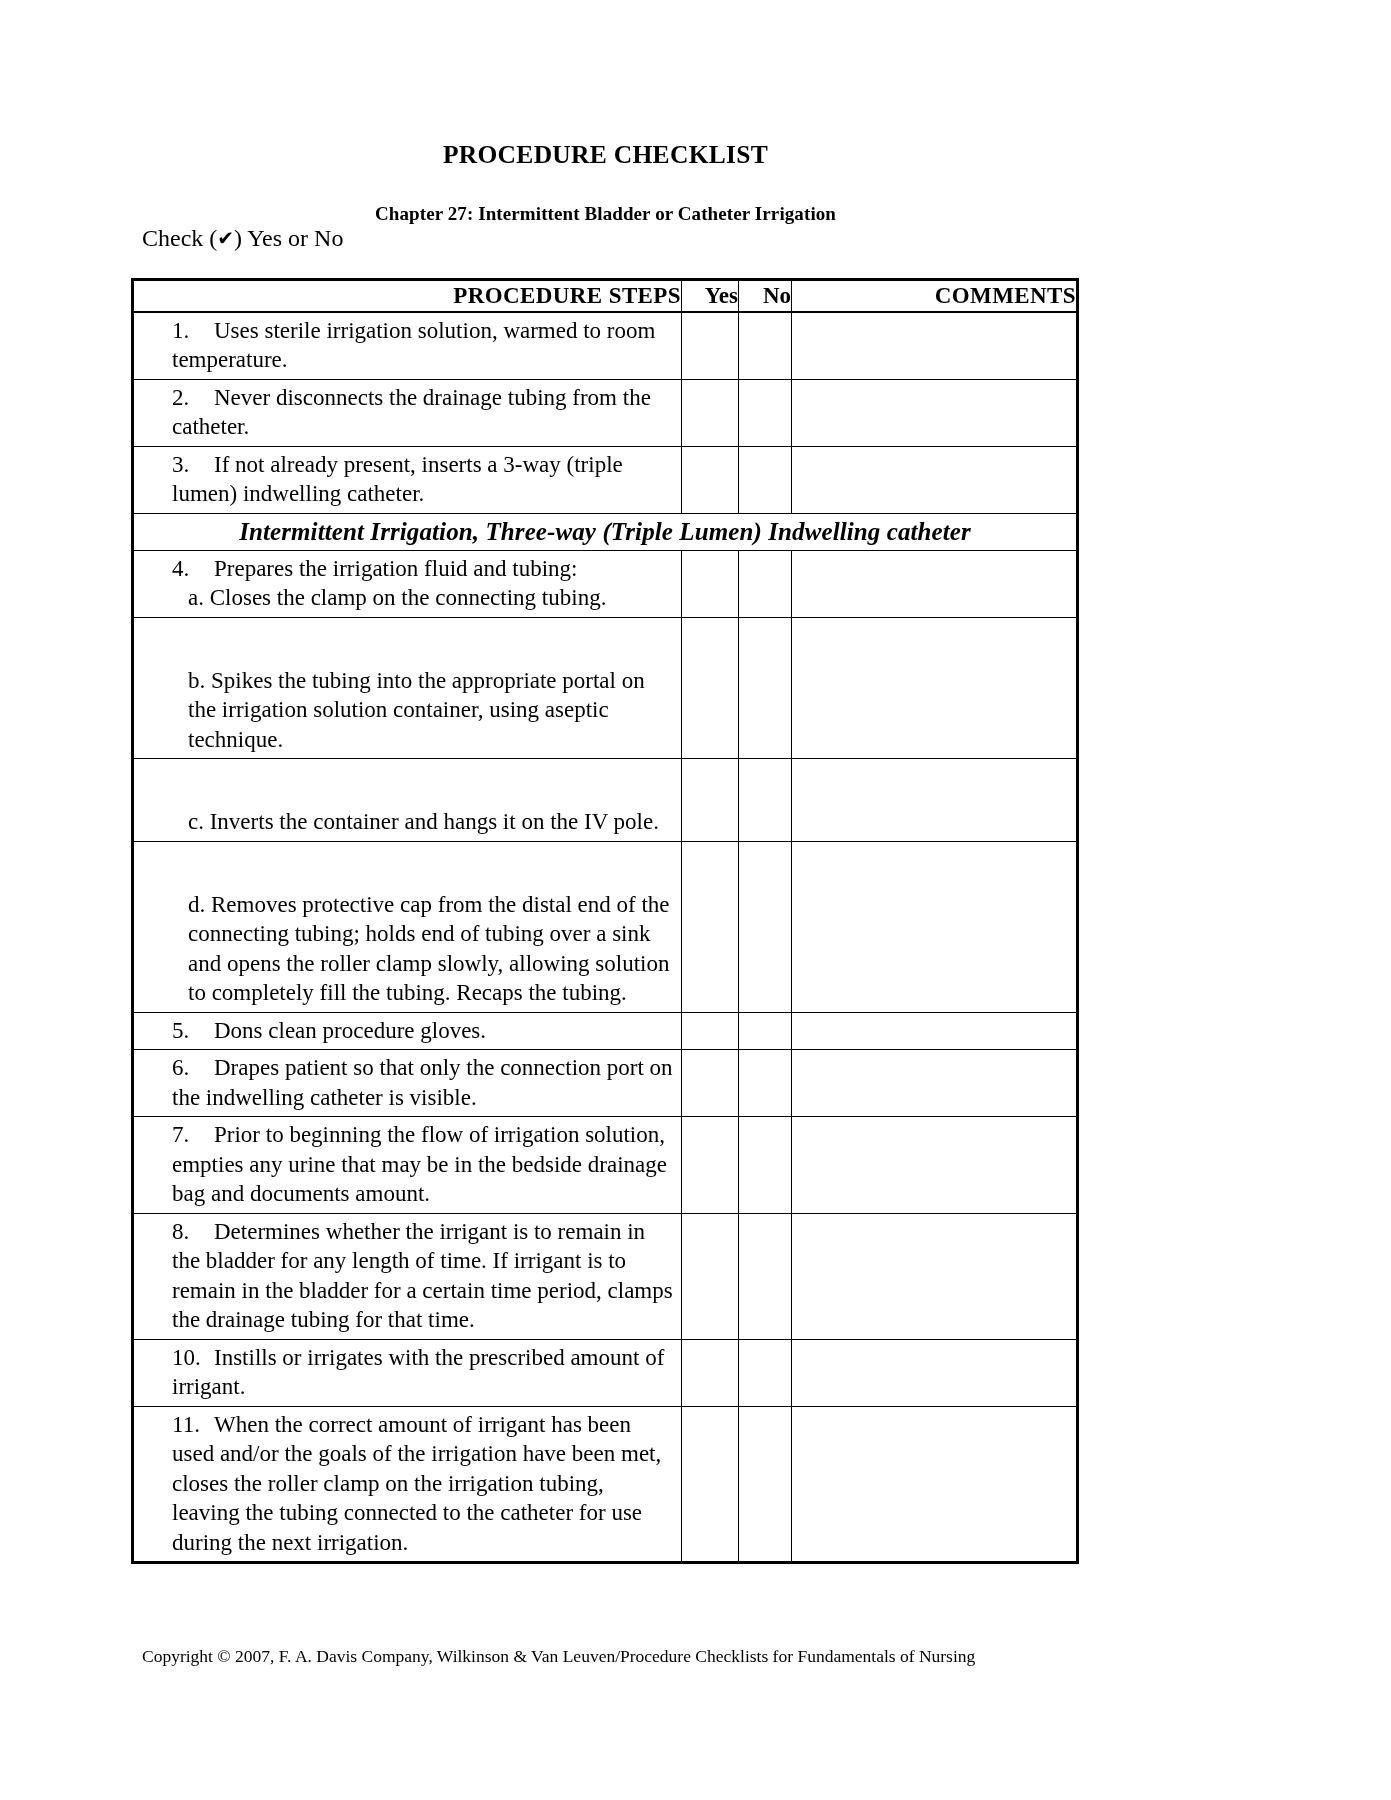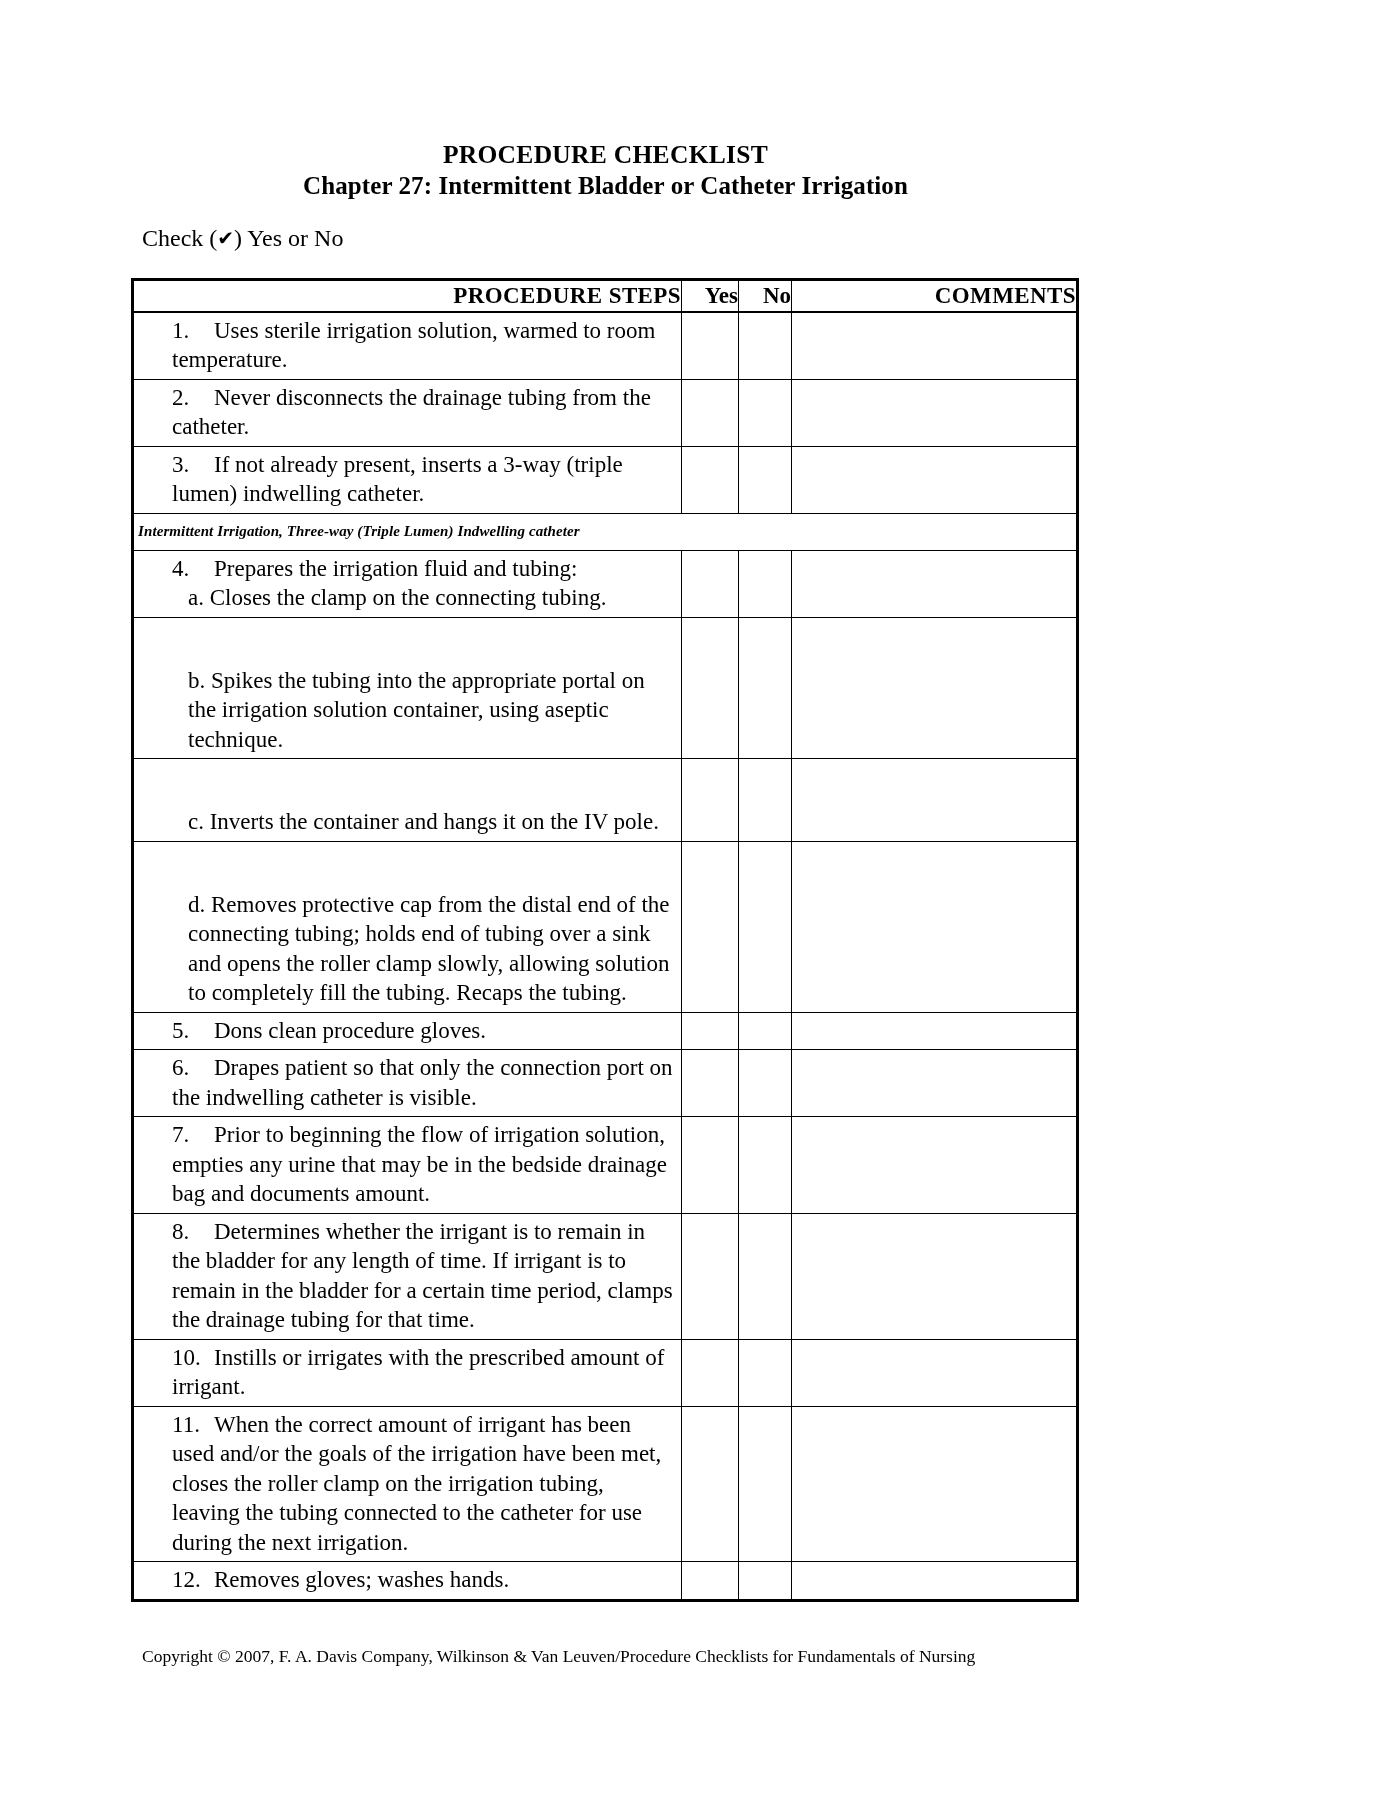--- a/index.html
+++ b/index.html
@@ -33,24 +33,25 @@
     width: 945px;
     text-align: center;
   }
   .title-line-1 {
     font-size: 25.5px;
     font-weight: bold;
     letter-spacing: 0.3px;
     line-height: 30px;
   }
   .title-line-2 {
-    font-size: 25px;
+    font-size: 19px;
     font-weight: bold;
     letter-spacing: 0.1px;
     line-height: 32px;
+    margin-top: 28px;
   }
 
   
   .check-line {
     position: absolute;
     left: 142px;
     top: 223px;
     font-size: 24px;
     line-height: 30px;
     white-space: nowrap;
@@ -124,24 +125,24 @@
     text-indent: -0px;
   }
   .sub-block {
     display: block;
     padding-left: 46px;
     margin-top: 45px;
   }
 
   
   td.section-cell {
-    text-align: left;
+    text-align: center;
     font-weight: bold;
     font-style: italic;
-    font-size: 15px;
+    font-size: 25px;
     padding: 3px 4px 4px 4px;
     line-height: 29px;
     letter-spacing: 0.1px;
   }
 
   
   .footer {
     position: absolute;
     left: 142px;
     top: 1645px;
@@ -279,26 +280,18 @@
           <td class="comment-cell"></td>
         </tr>
         <tr>
           <td class="step-cell">
             <span class="step-num-line"><span class="num">11.</span><span>When the correct amount of irrigant has been used and/or the goals of the irrigation have been met, closes the roller clamp on the irrigation tubing, leaving the tubing connected to the catheter for use during the next irrigation.</span></span>
           </td>
           <td class="mark-cell"></td>
           <td class="mark-cell"></td>
           <td class="comment-cell"></td>
         </tr>
-        <tr>
-          <td class="step-cell">
-            <span class="step-num-line"><span class="num">12.</span><span>Removes gloves; washes hands.</span></span>
-          </td>
-          <td class="mark-cell"></td>
-          <td class="mark-cell"></td>
-          <td class="comment-cell"></td>
-        </tr>
       </tbody>
   </table>
 
   <div class="footer">Copyright © 2007, F. A. Davis Company, Wilkinson &amp; Van Leuven/Procedure Checklists for Fundamentals of Nursing</div>
 
 </div>
 
 </body></html>

